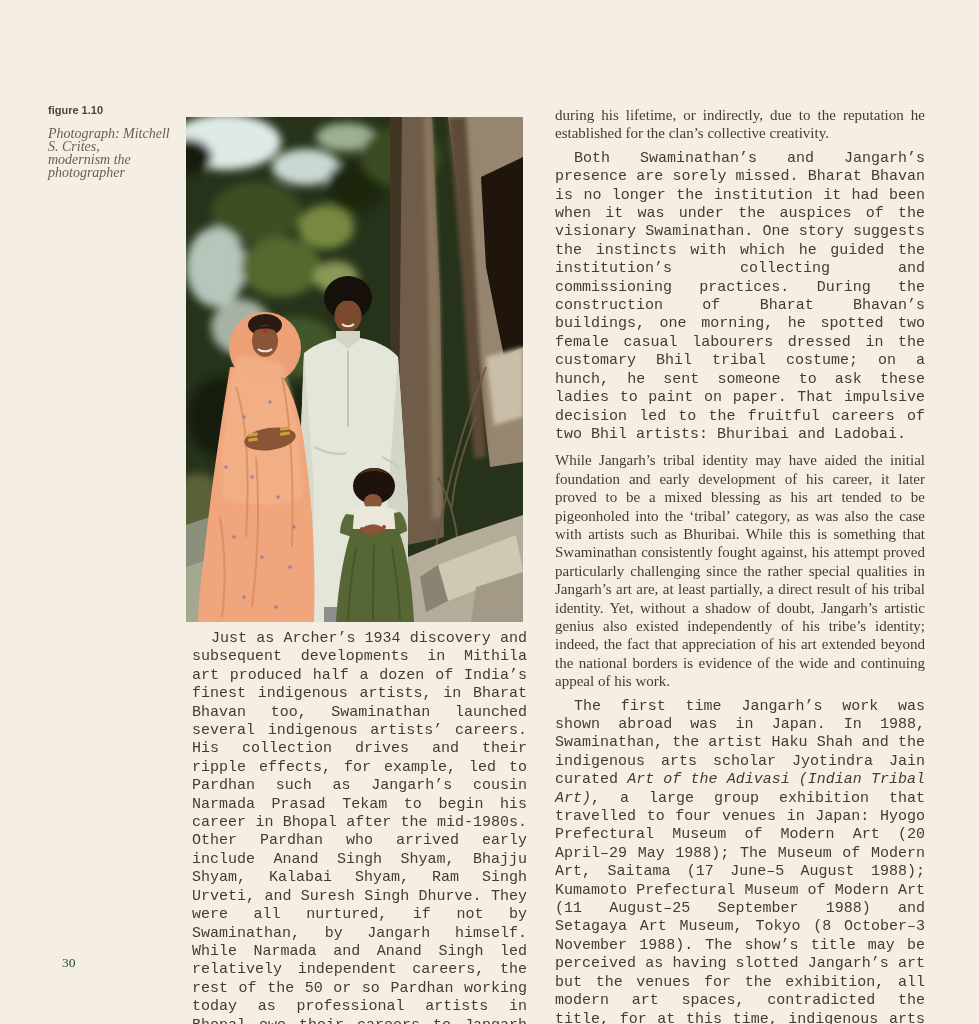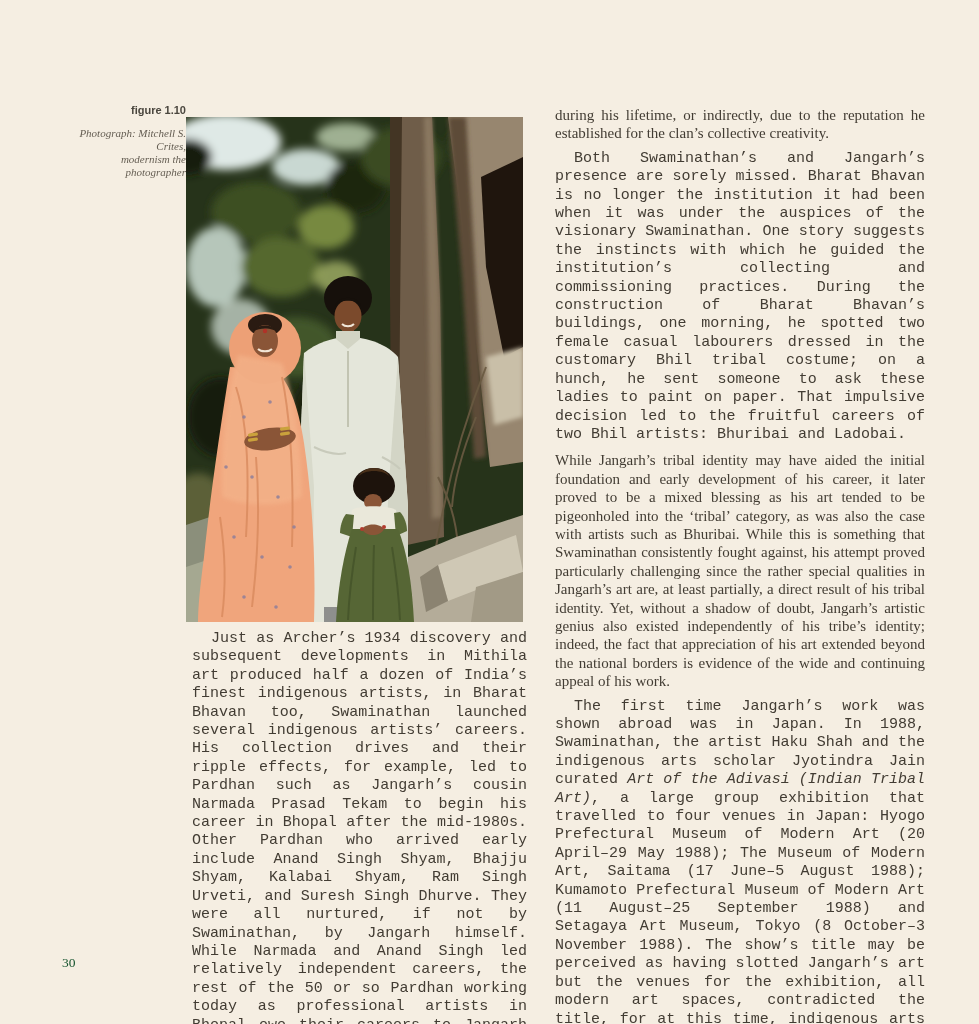--- a/index.html
+++ b/index.html
@@ -7,43 +7,42 @@
     position:relative;
     width:979px;
     height:1024px;
     background:#f5eee2;
     font-family:"Liberation Serif", serif;
     overflow:hidden;
   }
   
   .figure-caption{
     position:absolute;
-    left:64px;
+    left:48px;
     top:104px;
     width:122px;
-    text-align:right;
   }
   .figure-label{
     font-family:"Liberation Sans", sans-serif;
     font-size:11px;
     font-weight:700;
     color:#4a463e;
     margin:0 0 11px 0;
   }
   .figure-text{
     font-family:"Liberation Sans", sans-serif;
     font-size:11px;
     line-height:13.5px;
     color:#57534b;
     margin:0;
   }
   .figure-credit{
     font-family:"Liberation Serif", serif;
     font-style:italic;
-    font-size:11px;
+    font-size:14px;
     line-height:13px;
     color:#655e53;
     margin:3px 0 0 0;
   }
   
   .photo{
     position:absolute;
     left:186px;
     top:117px;
     width:337px;

